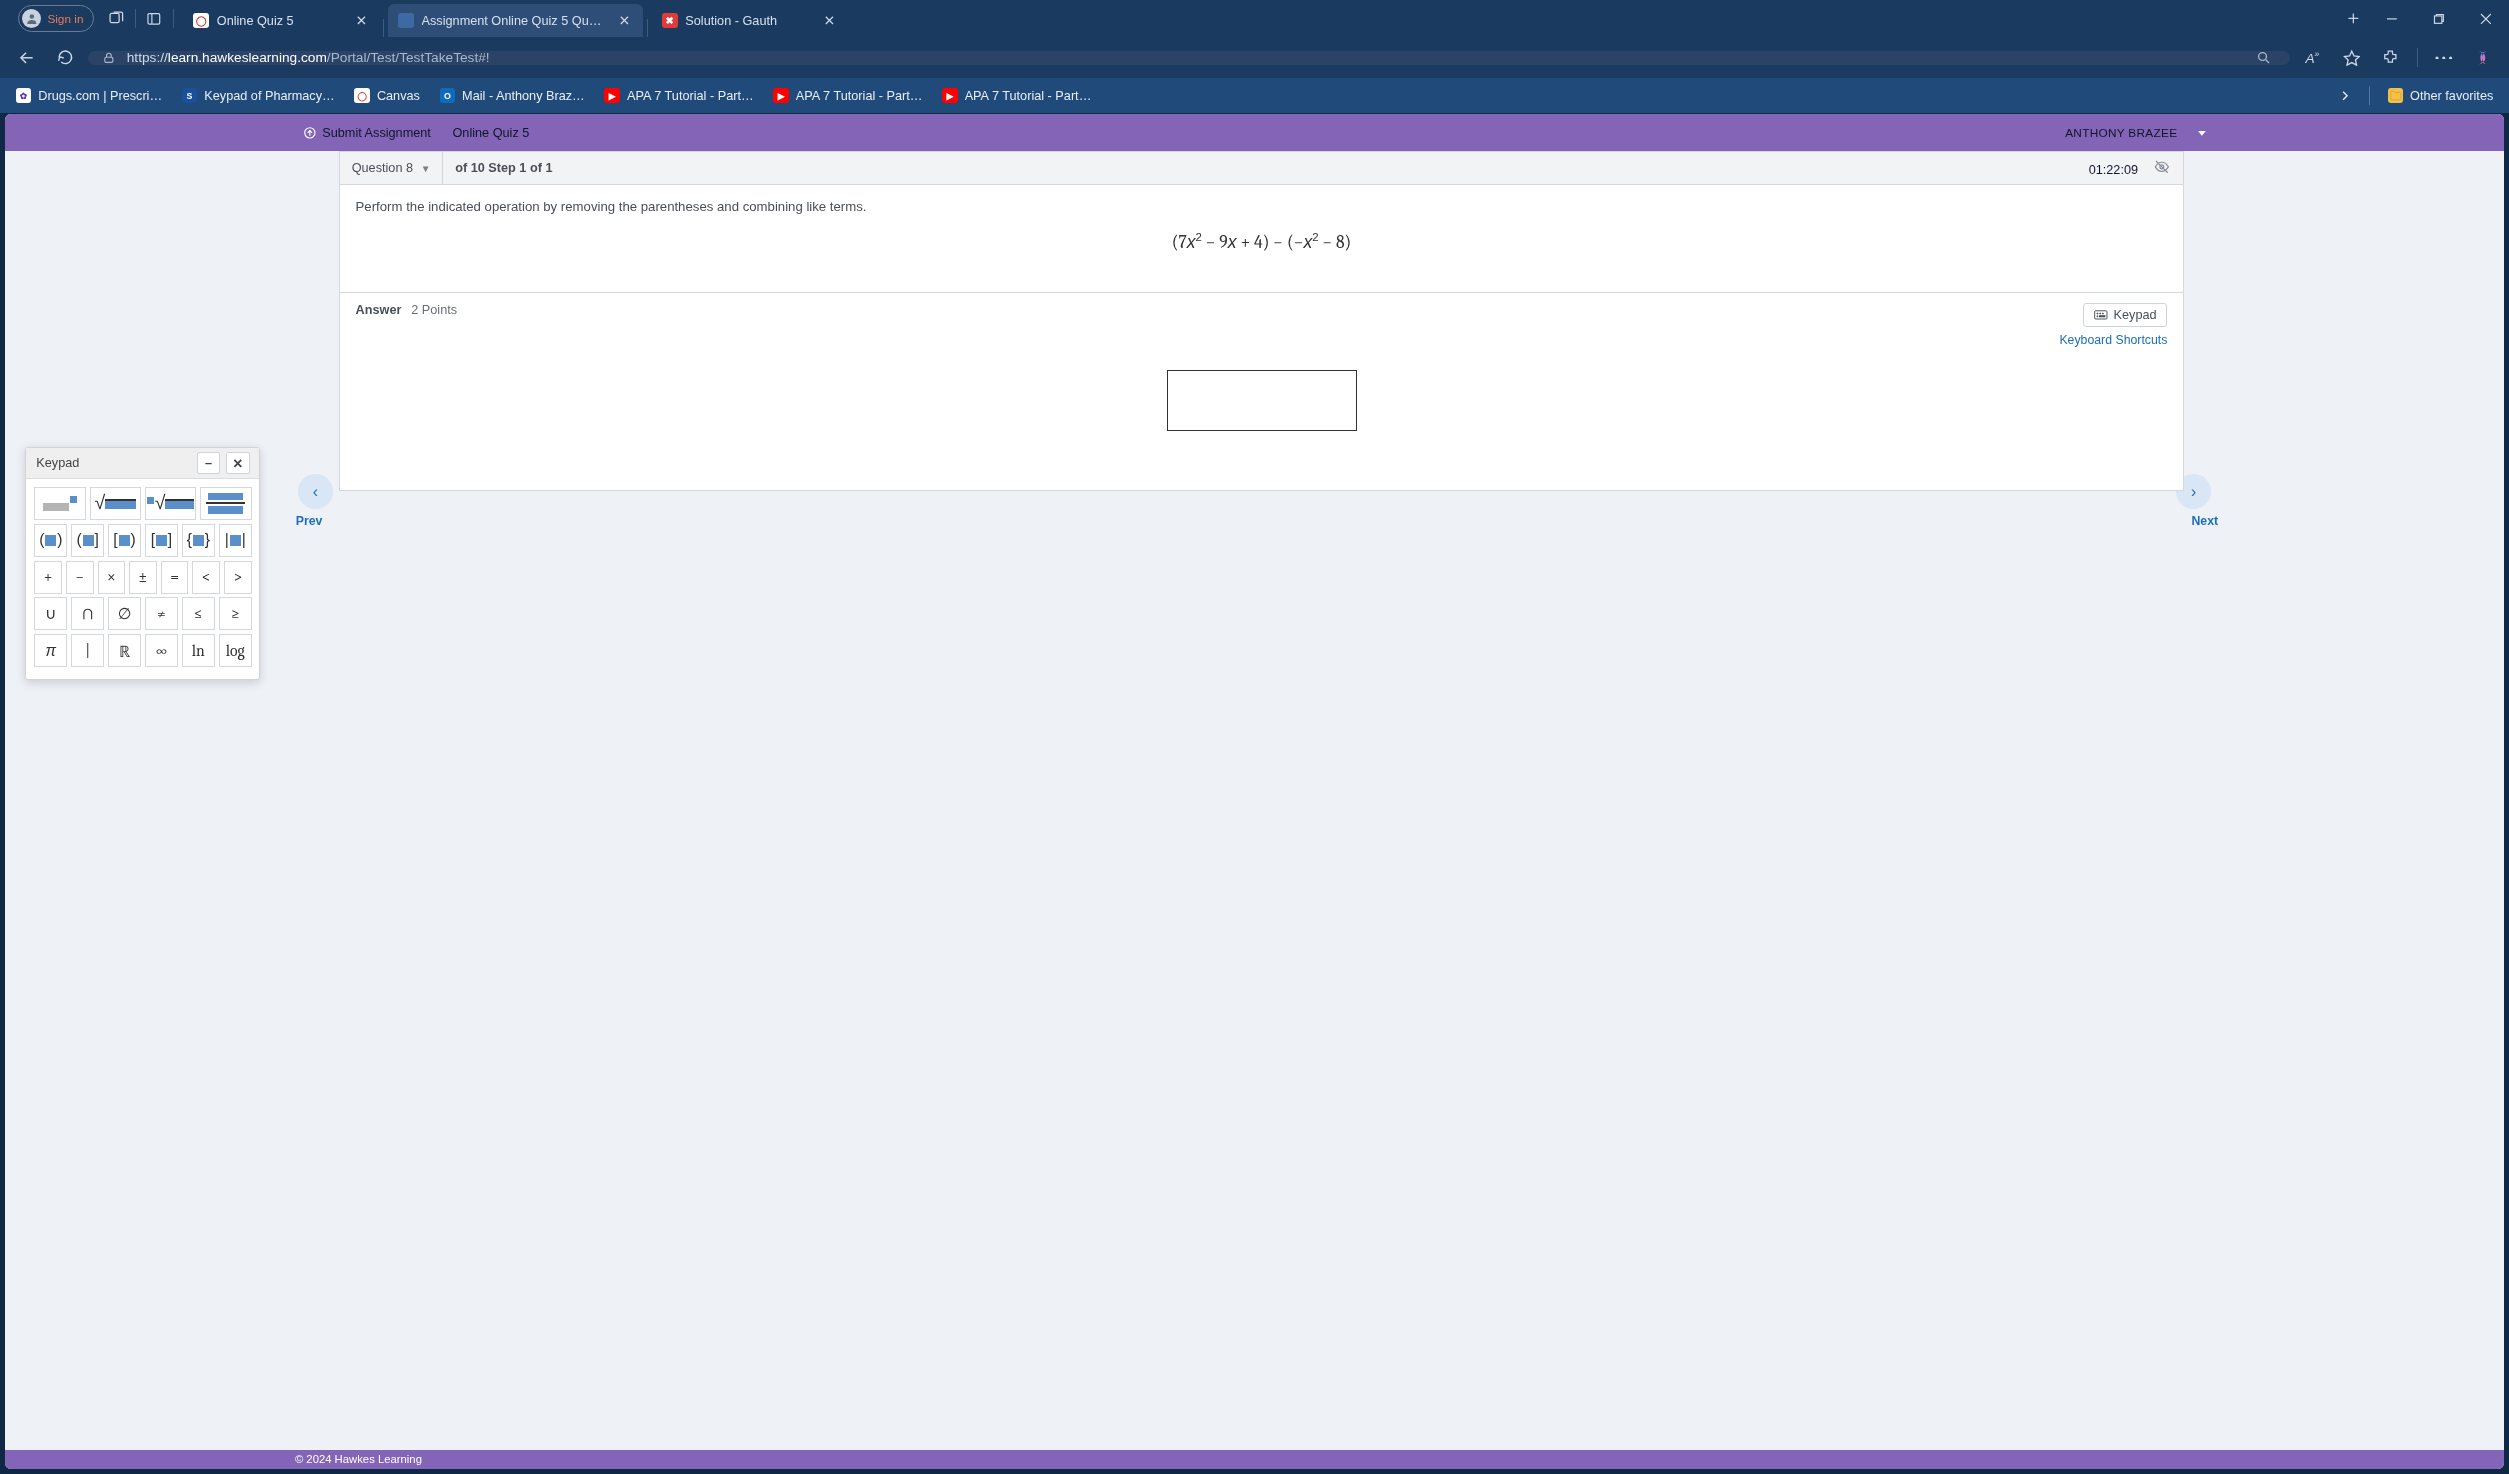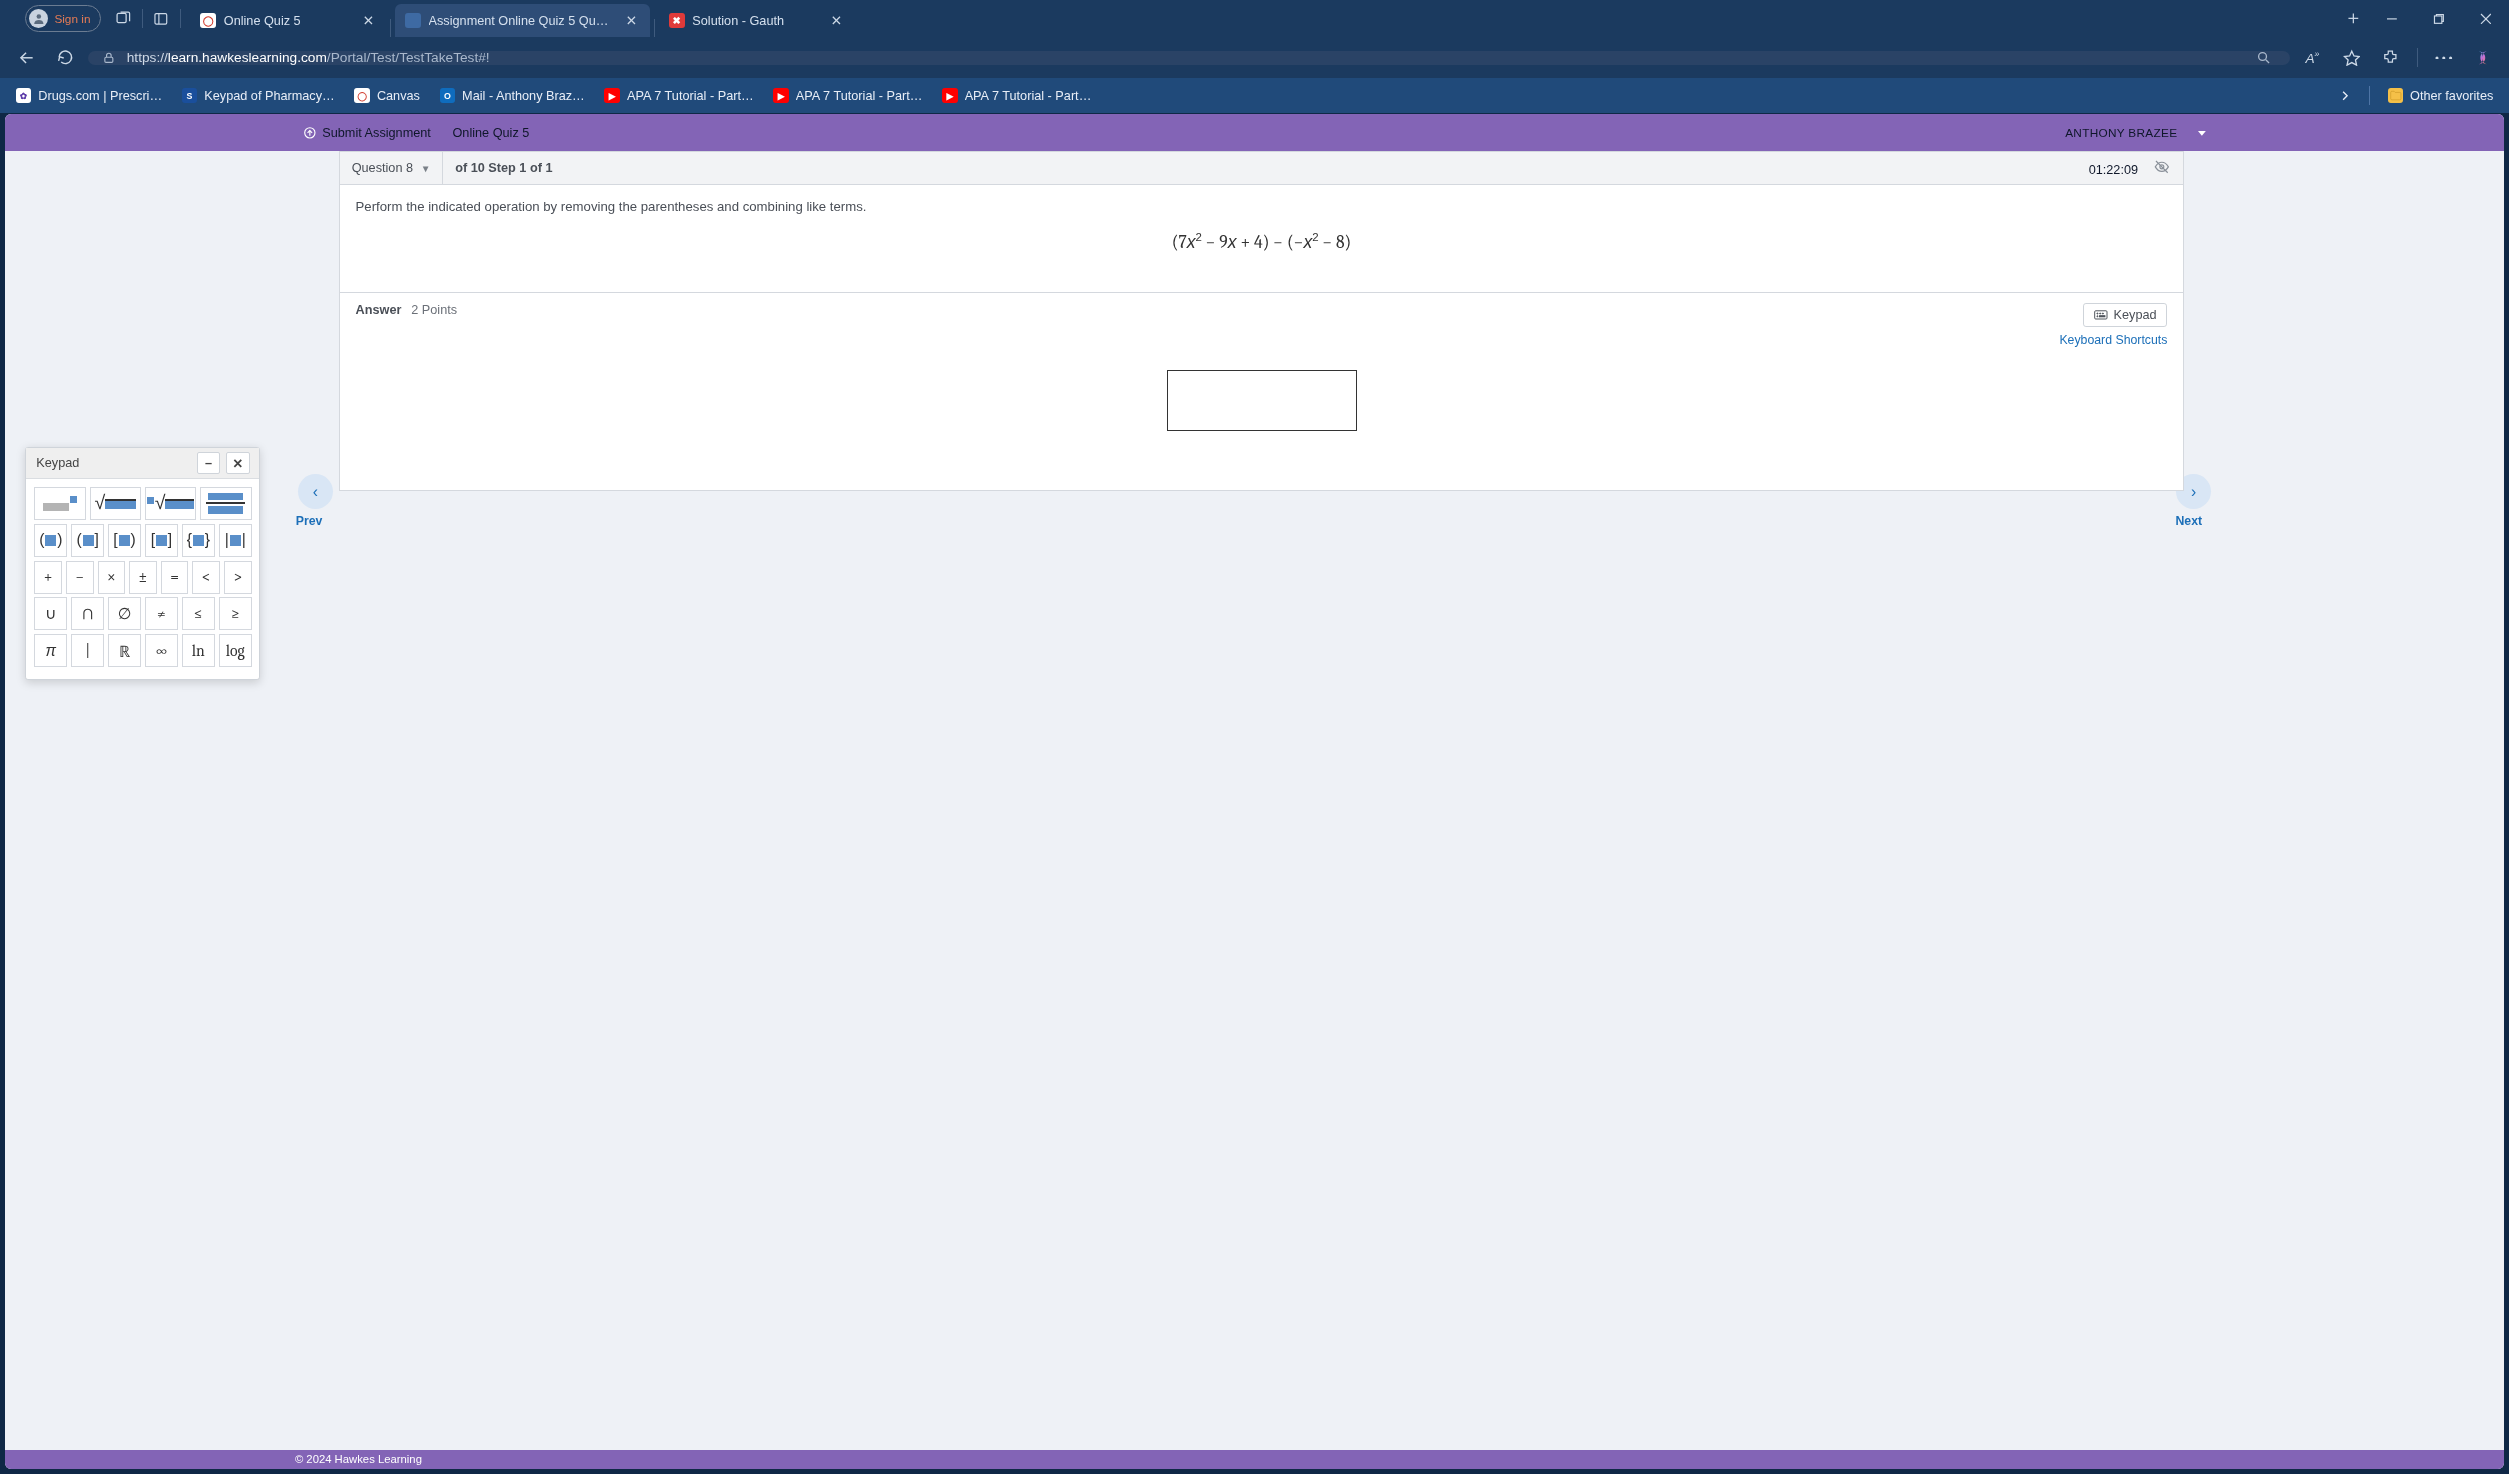--- a/index.html
+++ b/index.html
@@ -1,19 +1,19 @@
 <!DOCTYPE html>
 <html><head>
 <meta charset="utf-8">
 <style>
 * { margin: 0; padding: 0; box-sizing: border-box; font-family: "Segoe UI", Arial, sans-serif; }
 html, body { width: 100%; height: 100%; background: #0f2846; overflow: hidden; }
 
 
-.titlebar { height: 37px; display: flex; align-items: center; background: #1b3a5f; color: #e6edf5; padding-left: 25px; }
+.titlebar { height: 37px; display: flex; align-items: center; background: #1b3a5f; color: #e6edf5; padding-left: 18px; }
 .signin-pill { display:flex; align-items:center; gap:5.9px; border:1px solid #6b7c92; border-radius:15.7px; padding:2.9px 9.8px 2.9px 2.9px; margin-right:7.8px; cursor:pointer;}
 .signin-pill .avatar{width:19.6px;height:19.6px;border-radius:50%;background:#c9d3df;display:flex;align-items:center;justify-content:center;}
 .signin-pill .avatar svg{width:13.7px;height:13.7px;fill:#5b6b7d;}
 .signin-text{color:#e57b55;font-size:11.8px;}
 .title-icn{width:29px;height:29px;display:flex;align-items:center;justify-content:center;color:#cdd9e7;border-radius:3.9px;}
 .sep{width:1px;height:19.6px;background:#3f5b7e;margin:0 3.9px;}
 .tabs{display:flex;align-items:flex-end;height:37px;margin-left:5.9px;flex:1;overflow:hidden;}
 .tab{display:flex;align-items:center;gap:7.8px;height:33px;padding:0 9.8px;min-width:196px;max-width:255px;color:#d5e0ee;border-top-left-radius:5.9px;border-top-right-radius:5.9px;font-size:12.7px;position:relative;cursor:pointer;}
 .tab.active{background:#2e4d77;}
 .tab .favicon{width:15.7px;height:15.7px;border-radius:2.9px;flex-shrink:0;display:flex;align-items:center;justify-content:center;font-size:9.8px;font-weight:bold;}
@@ -73,21 +73,21 @@
 .kblink{color:#1c6fb8;font-size:12.3px;margin-top:5.9px;cursor:pointer;}
 
 .ansarea{padding:19.6px 15.7px 59px;display:flex;justify-content:center;}
 .ansbox{width:190px;height:61px;border:1px solid #333;background:#fff;}
 
 .navcircle{position:absolute;top:323px;width:35px;height:35px;border-radius:50%;background:#d9e6f5;display:flex;align-items:center;justify-content:center;color:#1c6fb8;cursor:pointer;font-size:15.7px;}
 .navlabel{position:absolute;top:363px;font-size:12.3px;font-weight:600;color:#1c6fb8;cursor:pointer;}
 .nav-prev{left:6.9px;}
 .nav-prev-lbl{left:4.9px;}
 .nav-next{right:6.9px;}
-.nav-next-lbl{right:16px;}
+.nav-next-lbl{right:0;}
 
 .footerbar{position:absolute;left:0;right:0;bottom:0;height:19.6px;background:#8364b6;color:#fff;font-size:11.3px;display:flex;align-items:center;padding-left:290px;}
 
 
 .keypad{position:absolute;left:20.6px;top:333px;width:235px;background:#fff;border:1px solid #cfd4da;border-radius:2.9px;box-shadow:0 2.9px 9.8px rgba(0,0,0,.15);}
 .kphead{height:31px;background:#efefef;border-bottom:1px solid #dadde1;display:flex;align-items:center;padding:0 9.8px;font-size:12.7px;color:#444;}
 .kphead .kptitle{flex:1;}
 .kphead .kpmin,.kphead .kpclose{width:23.5px;height:21.6px;border:1px solid #cfd4da;background:#fff;display:flex;align-items:center;justify-content:center;margin-left:5.9px;cursor:pointer;font-size:12.7px;color:#444;border-radius:2px;}
 .kpbody{padding:7.8px;}
 .kprow{display:flex;gap:3.9px;margin-bottom:3.9px;}

